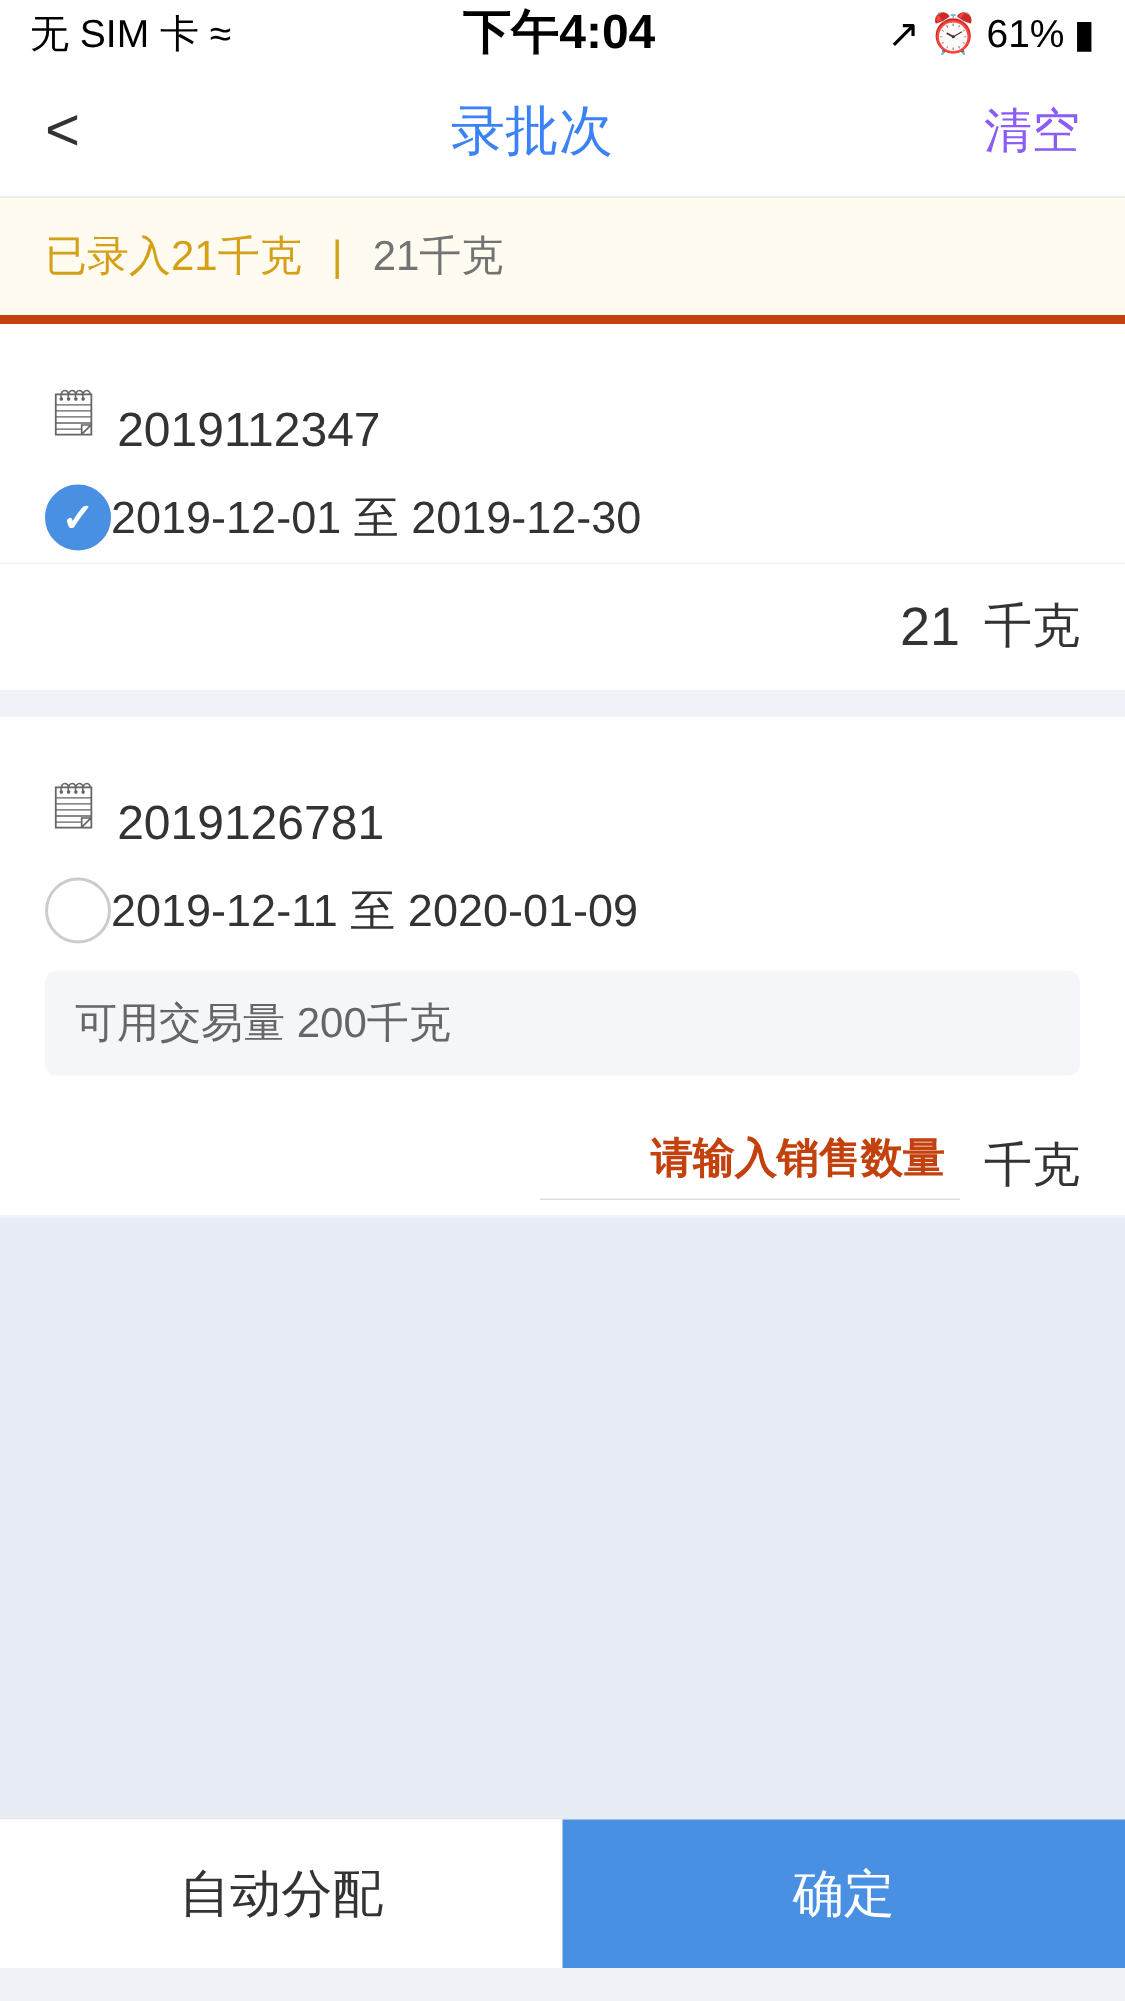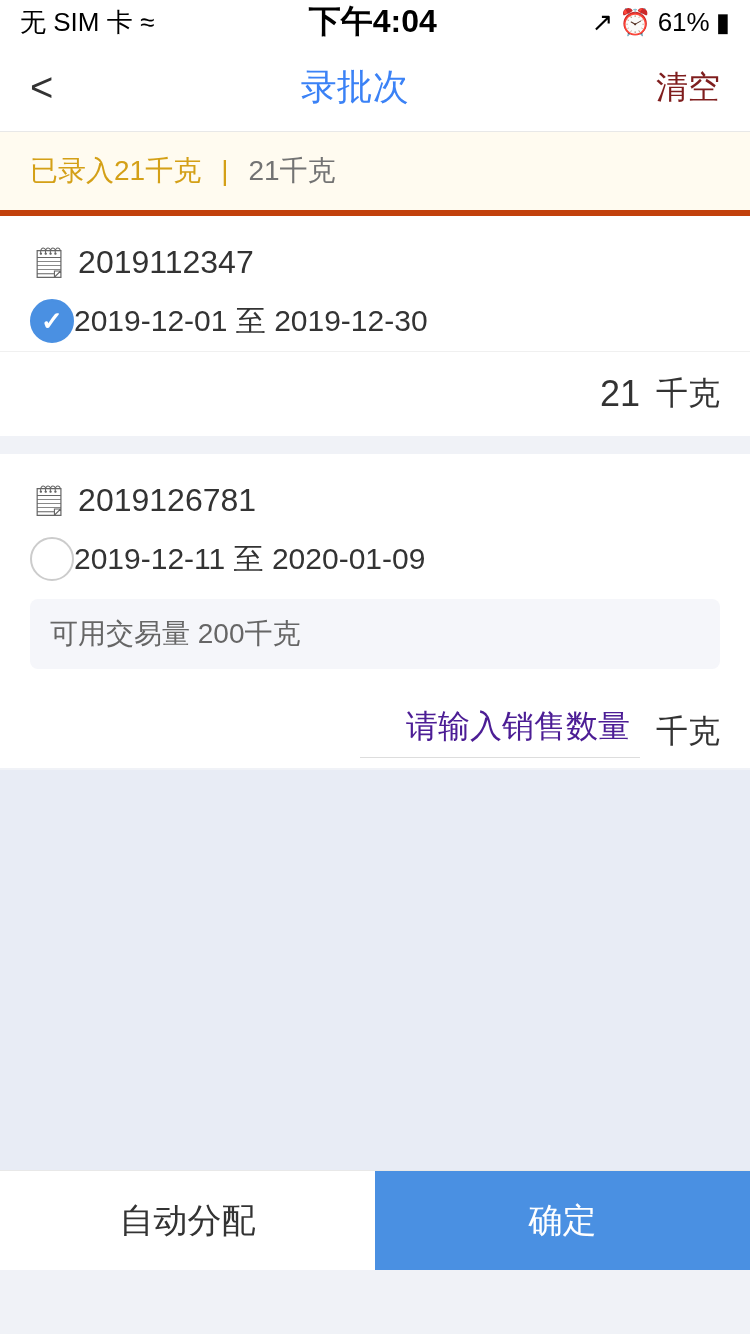--- a/index.html
+++ b/index.html
@@ -59,21 +59,21 @@
       color: #333;
       cursor: pointer;
     }
     .nav-title {
       font-size: 36px;
       font-weight: 500;
       color: #3b82f6;
     }
     .nav-clear {
       font-size: 32px;
-      color: #7f1d1d;
+      color: #8b5cf6;
       cursor: pointer;
     }
 
     
     .info-banner {
       background: #fffbf0;
       padding: 20px 30px;
       display: flex;
       align-items: center;
       gap: 20px;
@@ -104,20 +104,21 @@
       gap: 10px;
     }
     .batch-icon {
       font-size: 30px;
       color: #666;
     }
     .batch-id {
       font-size: 32px;
       color: #333;
       font-weight: 500;
+      margin-top: 24px;
     }
     .batch-date-row {
       display: flex;
       align-items: center;
       padding: 8px 30px;
     }
     .checkbox-circle {
       width: 44px;
       height: 44px;
       border-radius: 50%;
@@ -187,25 +188,26 @@
       gap: 16px;
       position: relative;
     }
     .input-field-area {
       display: flex;
       flex-direction: column;
       align-items: flex-end;
       flex: 1;
     }
     .input-placeholder-text {
-      font-size: 32px;
-      color: #4c1d95;
+      font-size: 28px;
+      color: #c2410c;
       text-align: right;
       width: 100%;
       padding-right: 10px;
+      font-weight: bold;
     }
     .input-underline {
       width: 280px;
       height: 1px;
       background: #ddd;
       margin-top: 8px;
     }
     .unit-label {
       font-size: 32px;
       color: #333;

